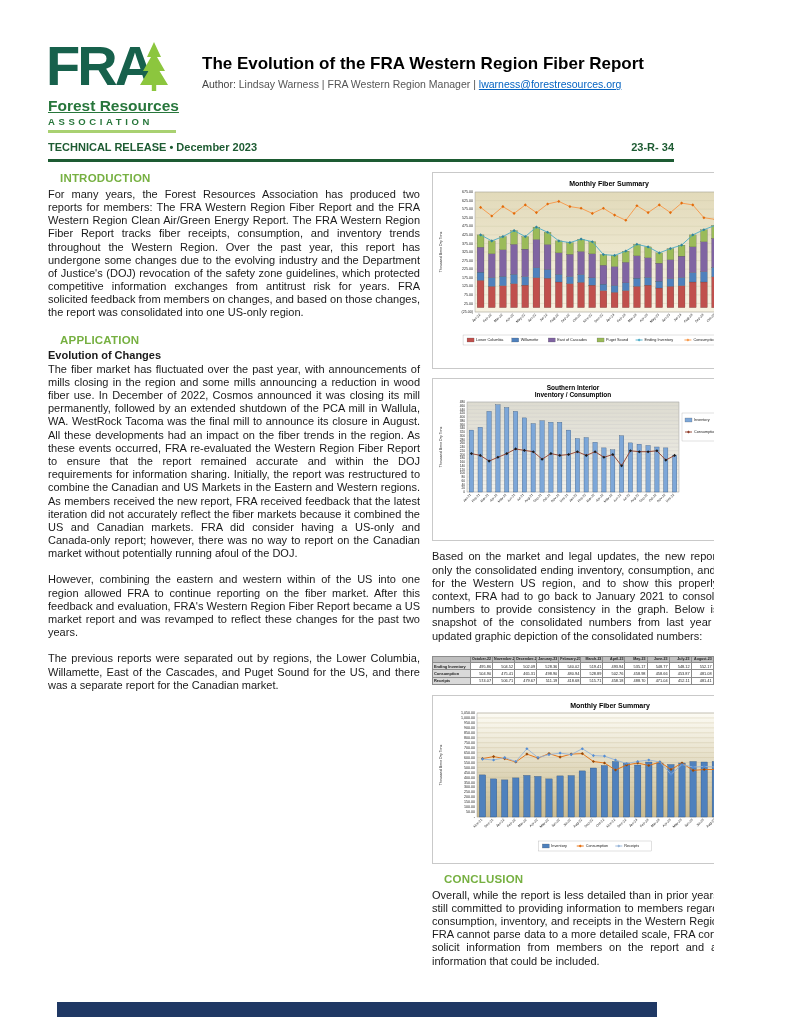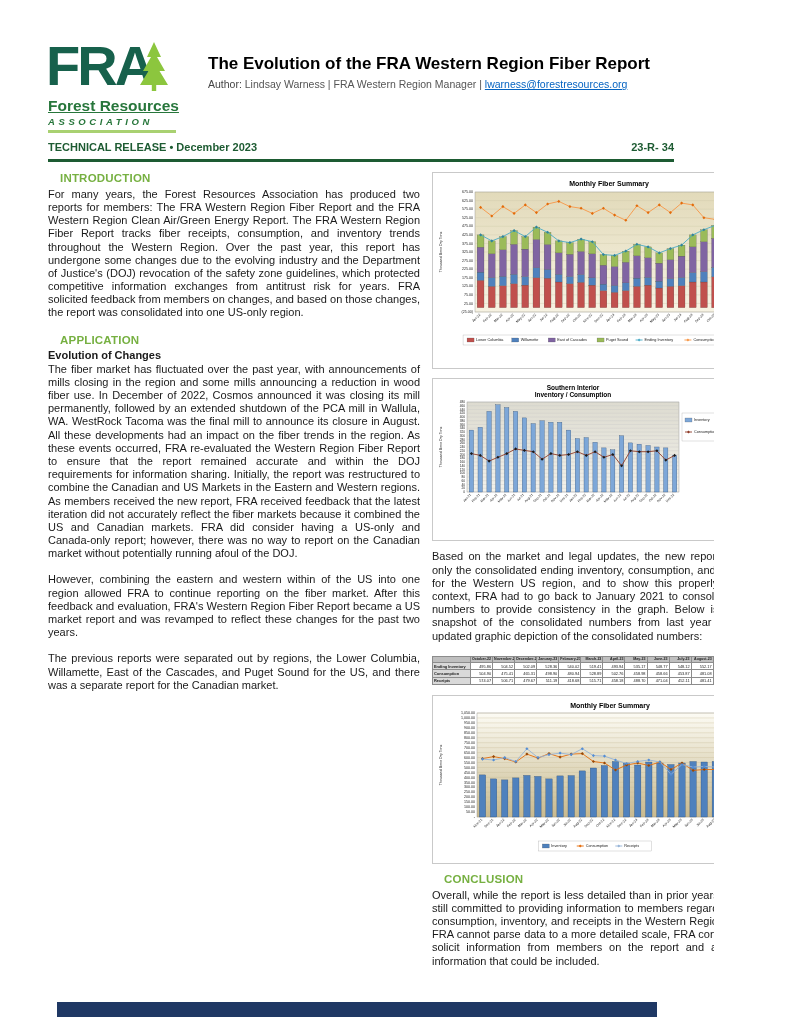--- a/index.html
+++ b/index.html
@@ -2,23 +2,23 @@
 <html><head>
 <meta charset="utf-8">
 <style>
   html,body{margin:0;padding:0;background:#fff;}
   .page{position:relative;width:714px;height:1024px;background:#fff;overflow:hidden;
         font-family:"Liberation Sans",sans-serif;color:#1a1a1a;}
   
   .header{position:absolute;left:48px;top:40px;right:40px;display:flex;}
   .logo{width:132px;flex:0 0 132px;}
   .logo-line1{font-size:15.5px;font-weight:bold;color:#27763B;margin-top:1px;text-decoration:underline;}
-  .logo-line2{font-size:9.5px;font-weight:bold;color:#27763B;letter-spacing:3.6px;margin-top:1px;font-style:italic;}
+  .logo-line2{font-size:9.5px;font-weight:bold;color:#27763B;letter-spacing:3.6px;margin-top:1px;}
   .logo-rule{height:2.5px;background:#A9D171;margin-top:3px;width:128px;}
-  .title-block{margin-left:28px;padding-top:14px;}
+  .title-block{margin-left:22px;padding-top:14px;}
   .report-title{font-size:17px;font-weight:bold;color:#000;}
   .author-line{font-size:10.5px;color:#555;margin-top:4px;}
   .author-label{font-weight:normal;color:#444;}
   .author-email{color:#0563C1;text-decoration:underline;cursor:pointer;}
   .release-row{position:absolute;left:48px;right:40px;top:141px;display:flex;
                justify-content:space-between;font-size:11px;font-weight:bold;color:#1D5B32;text-align:right;}
   .divider{position:absolute;left:48px;right:40px;top:159px;height:3px;background:#1D5B32;}
   
   .columns{position:absolute;left:48px;top:172px;width:710px;display:flex;gap:12px;}
   .col-left{width:372px;flex:0 0 372px;font-size:11px;line-height:1.2;text-align:justify;}

